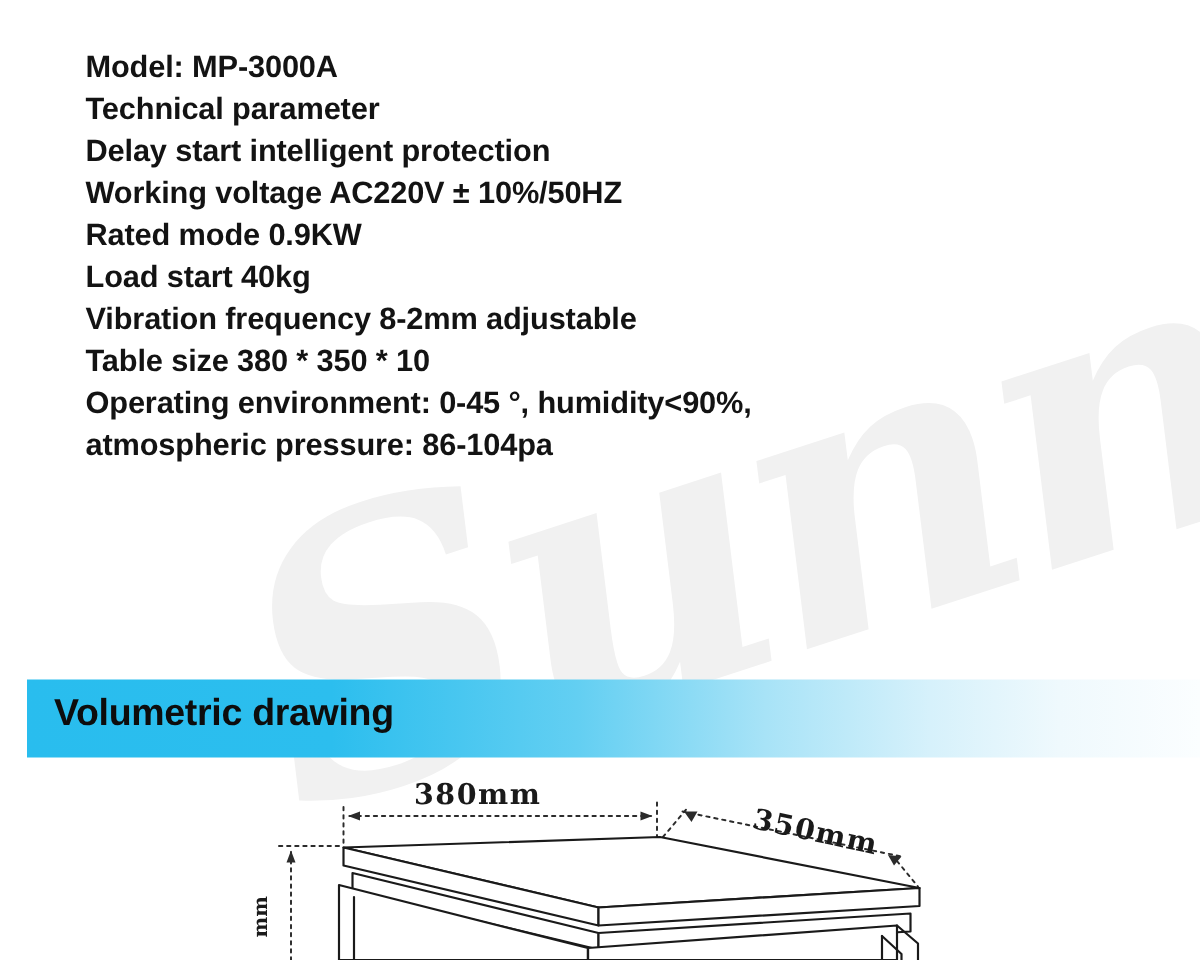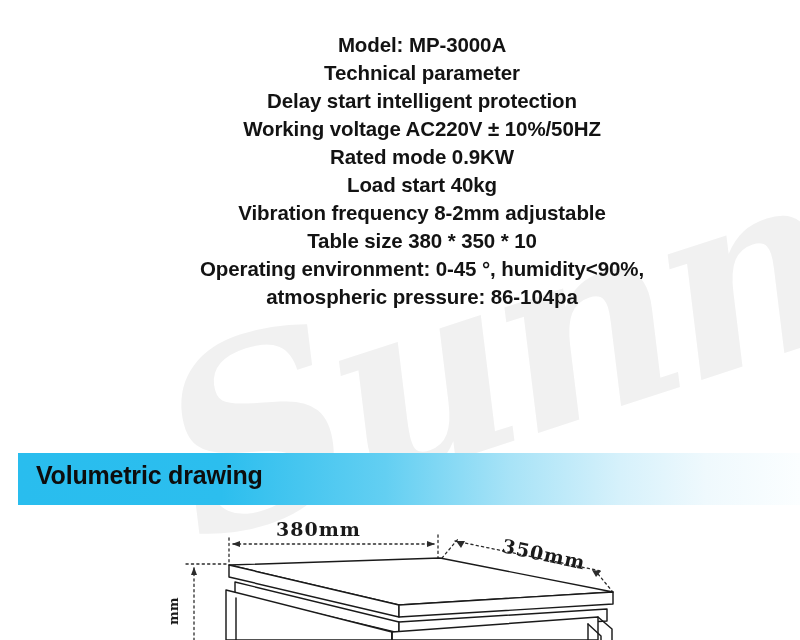--- a/index.html
+++ b/index.html
@@ -33,21 +33,20 @@
     letter-spacing: -10px;
   }
 
   
   #spec-list {
     position: absolute;
     left: 57px;
     top: 31px;
     width: 730px;
     z-index: 2;
-    text-align: center;
   }
   #spec-list .spec-line {
     font-family: "Liberation Sans", sans-serif;
     font-weight: bold;
     font-size: 20.5px;
     line-height: 28px;
     color: #131313;
     white-space: nowrap;
     letter-spacing: -0.1px;
   }

